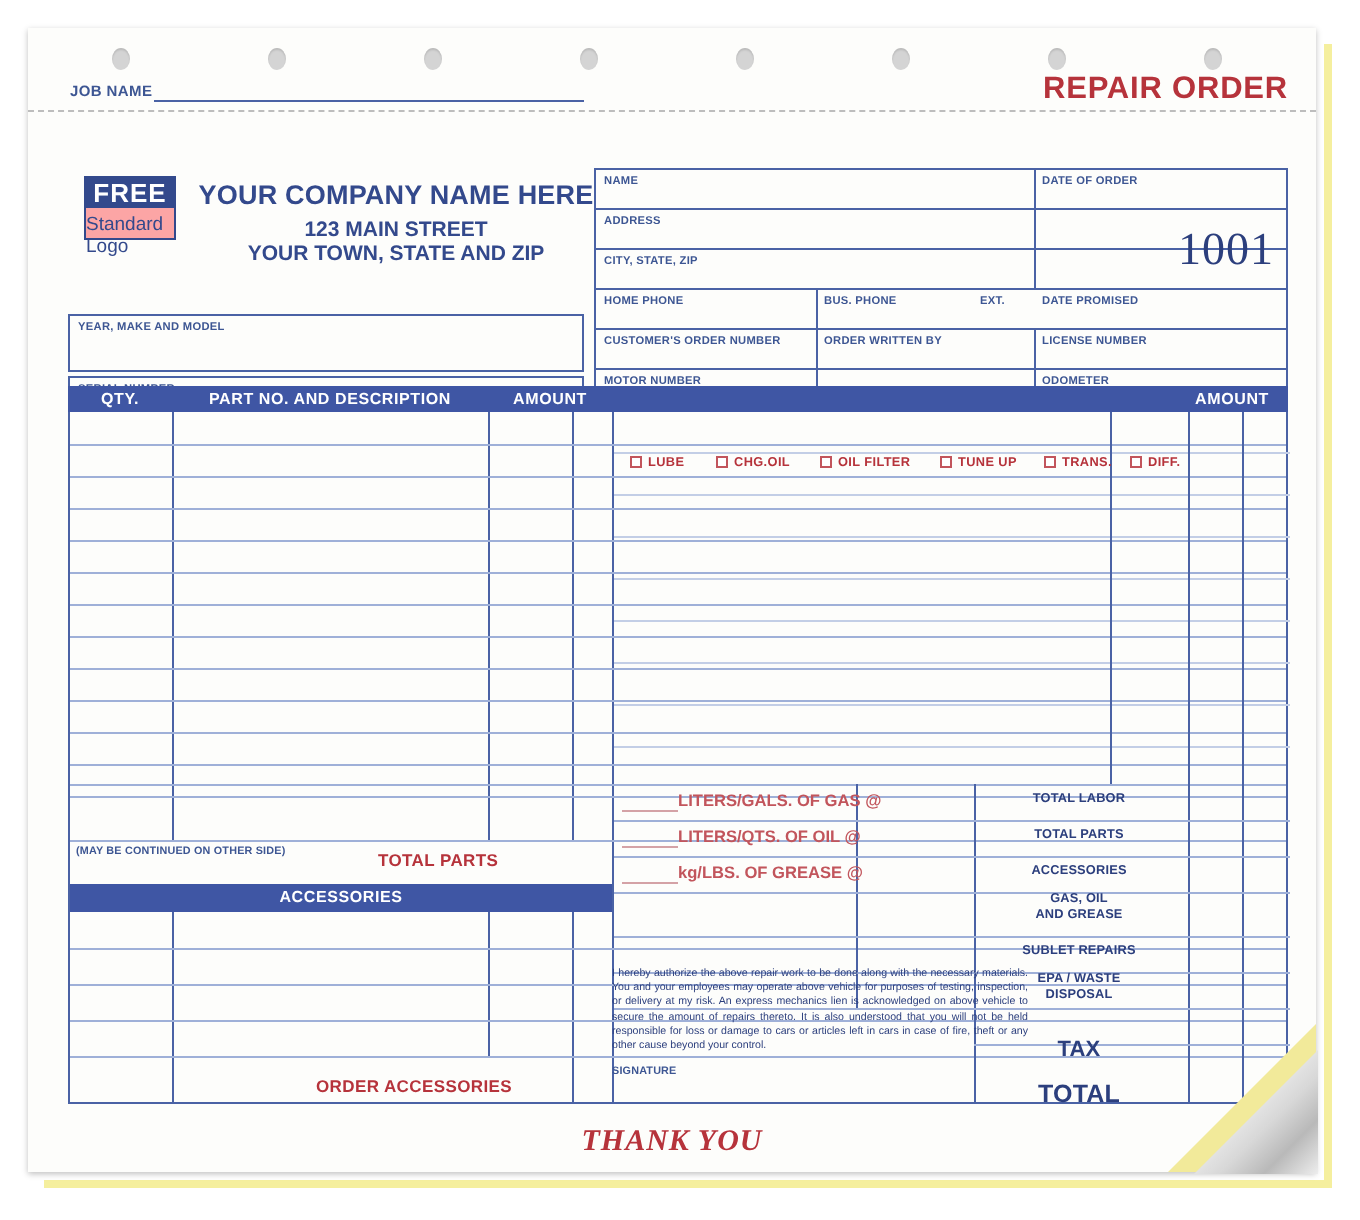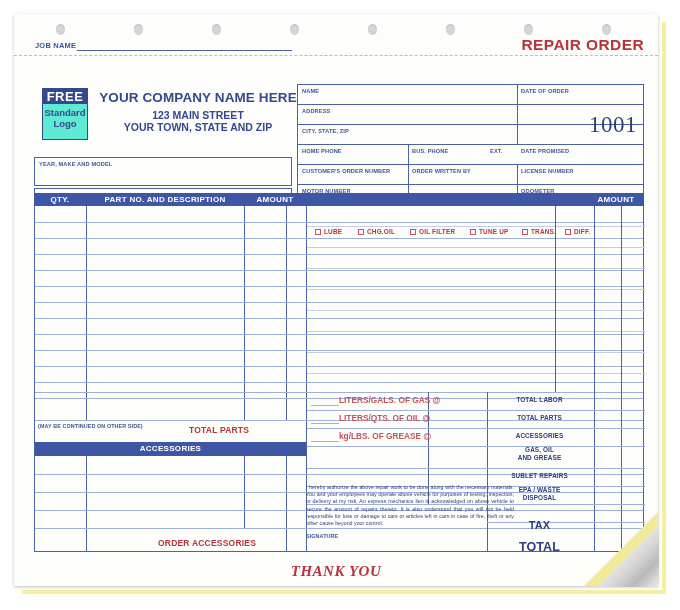--- a/index.html
+++ b/index.html
@@ -104,40 +104,40 @@
     font-weight: bold;
     color: #3d5693;
     letter-spacing: .15px;
     white-space: nowrap;
   }
 
   
   .logo-box {
     position: absolute;
     left: 28px; top: 74px;
-    width: 46px; height: 52px;
+    width: 46px; height: 32px;
     border: 1.5px solid #33498c;
-    background: #5eead4;
+    background: #fca5a5;
     box-sizing: border-box;
   }
   .logo-free {
     background: #33498c;
     color: #ffffff;
     font-size: 13px;
     font-weight: bold;
     text-align: center;
     line-height: 15px;
     height: 15px;
     letter-spacing: .5px;
   }
   .logo-std, .logo-lg {
     color: #33498c;
     font-size: 9.5px;
-    font-weight: bold;
-    text-align: center;
+    font-weight: normal;
+    text-align: left;
     line-height: 11px;
   }
   .logo-std { margin-top: 3px; }
 
   .co-name {
     position: absolute;
     left: 84px; top: 76px;
     width: 200px;
     text-align: center;
     font-size: 13.5px;

